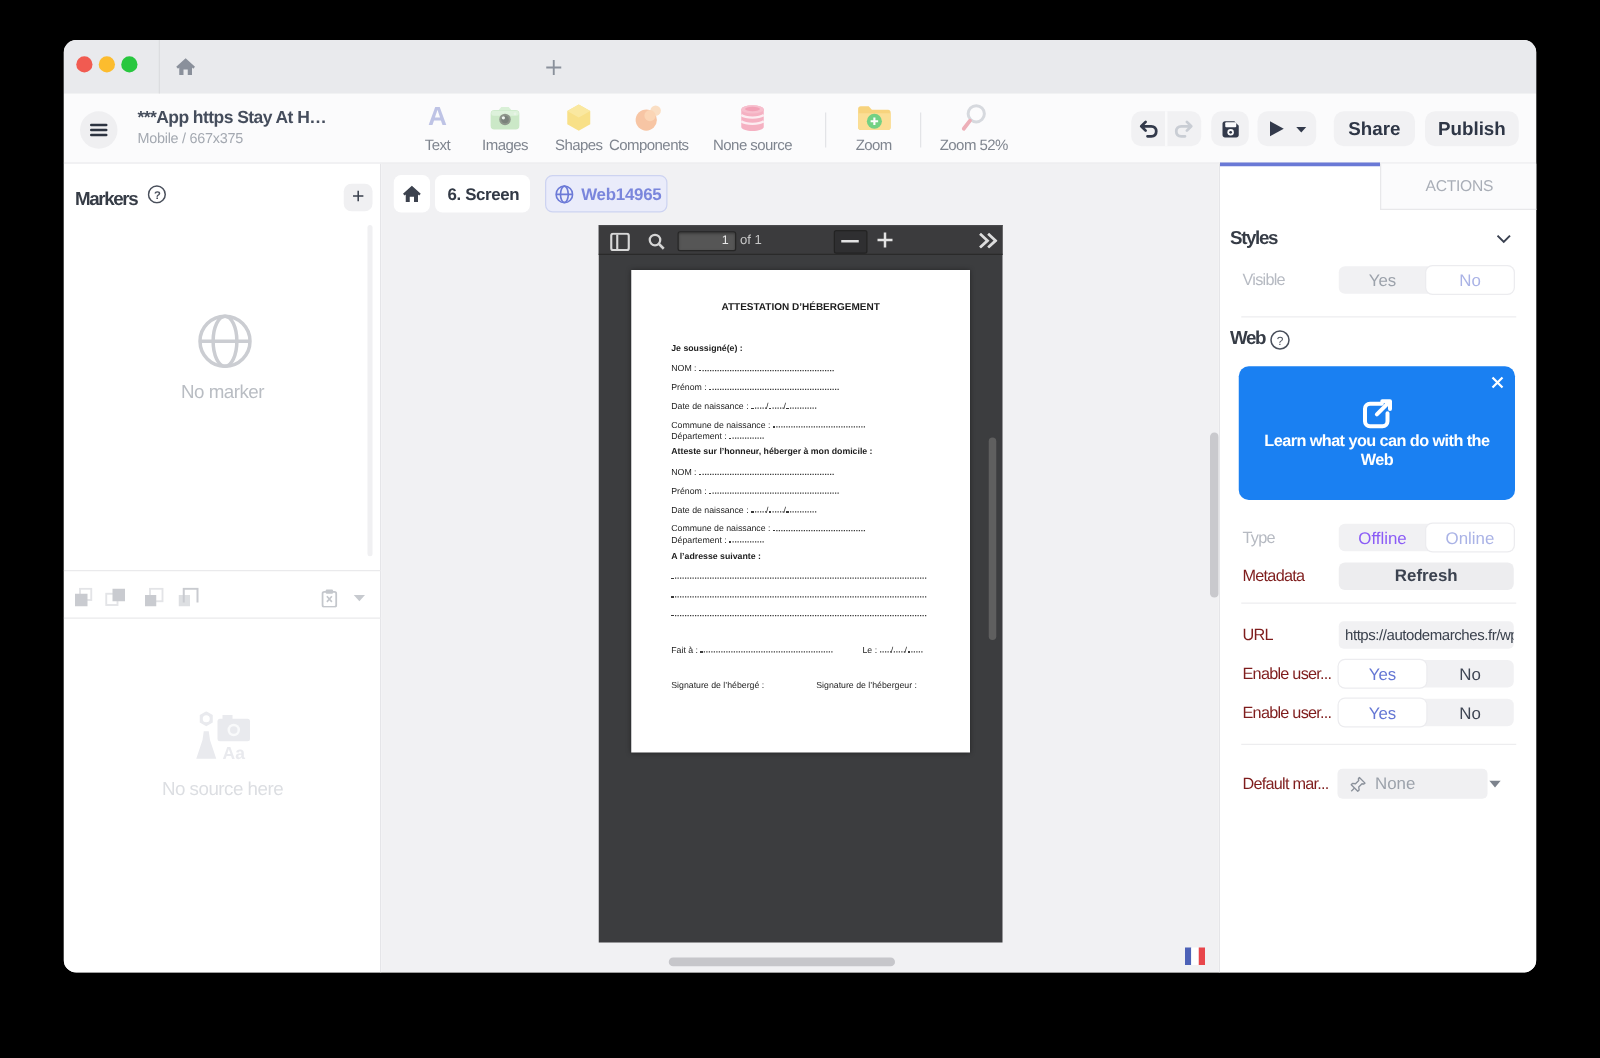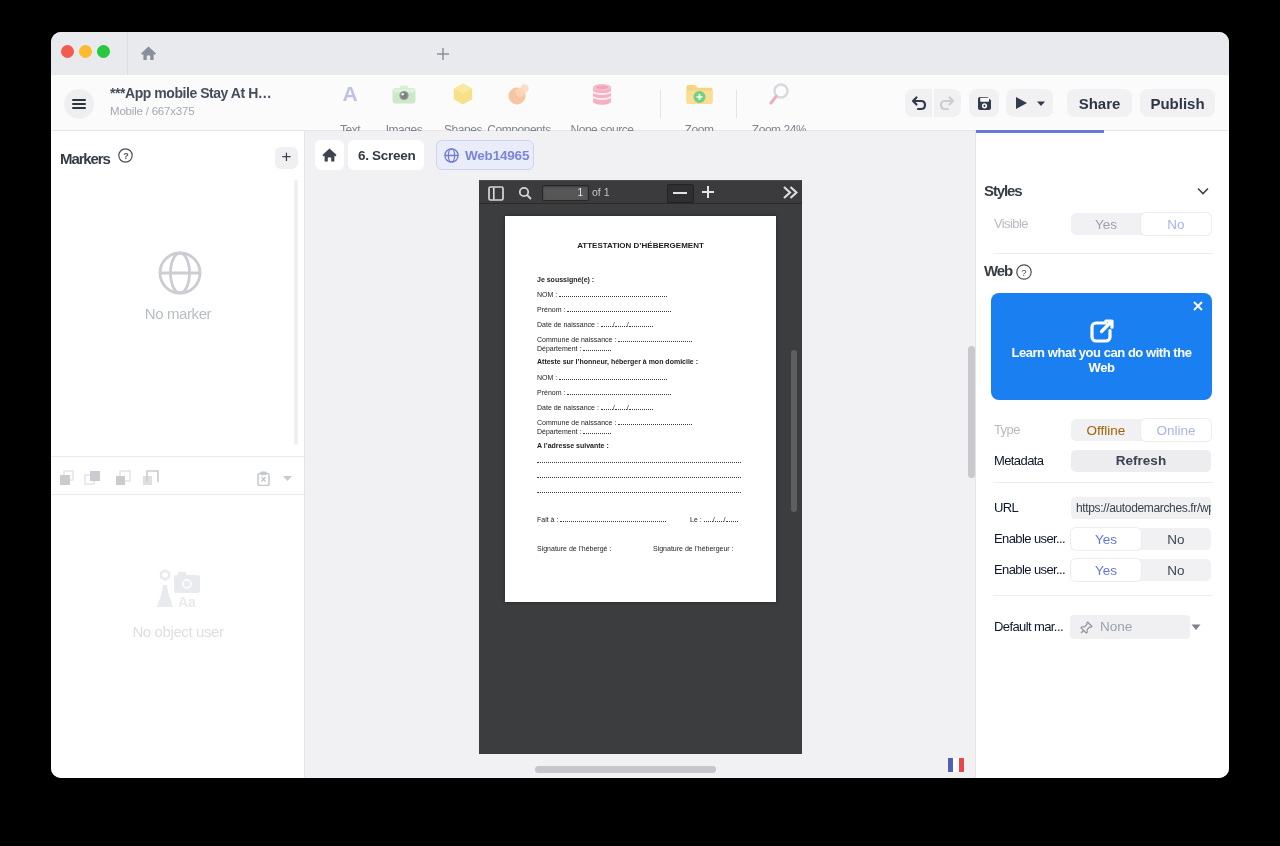--- a/index.html
+++ b/index.html
@@ -15,38 +15,38 @@
 .activetab { position:absolute; left:121px; top:0; width:252px; height:43px; background:#fff; }
 .tabtitle { position:absolute; left:17px; top:15px; font-size:14px; font-weight:700; color:#20273a; letter-spacing:-0.25px; white-space:nowrap; }
 .tabtitle .star { color:#5552d0; }
 
 .toolbar { position:absolute; left:0; top:43px; width:100%; height:56px; background:#fbfbfc; border-bottom:1px solid #e7e7ea; }
 .burger { position:absolute; left:13px; top:14px; width:30px; height:30px; border-radius:50%; background:#efeff1; }
 .burger div { position:absolute; left:8px; width:14px; height:2px; background:#2c3340; border-radius:1px; }
 .apptitle { position:absolute; left:59px; top:10px; font-size:14px; font-weight:700; color:#454d5c; letter-spacing:-0.45px; white-space:nowrap; }
 .appsub { position:absolute; left:59px; top:30px; font-size:11.5px; color:#a4a9b1; letter-spacing:-0.2px; }
 .tool { position:absolute; top:8px; text-align:center; }
-.tool .lab { font-size:12px; color:#7f858f; margin-top:18px; letter-spacing:-0.45px; }
+.tool .lab { font-size:12px; color:#7f858f; margin-top:4px; letter-spacing:-0.45px; }
 .tool .ic { height:22px; display:flex; align-items:center; justify-content:center; opacity:0.72; }
 .tbsep2 { position:absolute; top:15px; width:1px; height:28px; background:#e3e4e7; }
 .btn { position:absolute; top:57px; height:28px; background:#f1f1f3; border-radius:8px; display:flex; align-items:center; justify-content:center; }
 .txtbtn { font-size:15px; font-weight:700; color:#2e3646; }
 
 .leftpanel { position:absolute; left:0; top:99px; width:254px; bottom:0; background:#fff; border-right:1px solid #e5e5e8; }
 .rightpanel { position:absolute; left:924px; top:99px; width:254px; bottom:0; background:#fff; border-left:1px solid #e5e5e8; }
 .center { position:absolute; left:254px; top:99px; width:670px; bottom:0; background:#f1f1f3; }
 
 .lp-title { position:absolute; left:9px; top:17px; font-size:15px; font-weight:700; color:#363c46; letter-spacing:-1.1px; }
 .plusbtn { position:absolute; width:23px; height:22px; background:#f0f0f2; border-radius:6px; color:#3a414e; font-size:17px; line-height:20px; text-align:center; font-weight:400; }
 .nomarker { position:absolute; left:0; top:174px; width:254px; text-align:center; color:#b9bdc3; font-size:15px; letter-spacing:-0.4px; }
 .lp-div { position:absolute; left:0; width:254px; height:1px; background:#eaeaec; }
 .noobject { position:absolute; left:0; top:492px; width:254px; text-align:center; color:#dcdee2; font-size:15px; letter-spacing:-0.4px; }
 .chip { position:absolute; top:9px; height:30px; background:#fff; border-radius:6px; display:flex; align-items:center; }
 
-.rp-row-label { position:absolute; left:18px; font-size:13px; color:#0f172a; letter-spacing:-0.6px; }
+.rp-row-label { position:absolute; left:18px; font-size:13px; color:#7f1d1d; letter-spacing:-0.6px; }
 .rp-row-label.dis { color:#b6bac2; }
 .seg { position:absolute; left:95px; width:140px; height:22px; background:#f1f1f3; border-radius:5px; display:flex; font-size:13.5px; }
 .seg div { flex:1; display:flex; align-items:center; justify-content:center; border-radius:5px; }
 .seg .on { background:#fff; box-shadow:0 0 0 1px #ececef; }
 .rp-div { position:absolute; left:17px; width:220px; height:1px; background:#ededef; }
 .secline { font-size:15px; font-weight:700; color:#363c46; letter-spacing:-1.1px; }
 
 .doc { color:#1c1c1c; }
 .dl { position:absolute; left:32px; font-size:7px; line-height:8px; white-space:nowrap; }
 .dot { display:inline-block; border-bottom:1px dotted #3a3a3a; height:6px; }
@@ -67,21 +67,21 @@
       <path d="M7 1 V13 M1 7 H13" stroke="#8a909b" stroke-width="1.5"></path>
     </svg>
   </div>
 
   <div class="toolbar">
     <div class="burger">
         <div style="top:10px;"></div>
         <div style="top:14px;"></div>
         <div style="top:18px;"></div>
       </div>
-    <div class="apptitle">***App mobile Stay At H…</div>
+    <div class="apptitle">***App https Stay At H…</div>
     <div class="appsub">Mobile / 667x375</div>
 
     <div class="tool" style="left:274px; width:50px;">
       <div class="ic">
           <span style="font-size:21px; font-weight:700; color:#a7aedd; line-height:20px;">A</span>
         </div>
       <div class="lab">Text</div>
     </div>
     <div class="tool" style="left:323px; width:60px;">
       <div class="ic">
@@ -142,21 +142,21 @@
       <div class="lab">Zoom</div>
     </div>
     <div class="tbsep2" style="left:685px;"></div>
     <div class="tool" style="left:693px; width:70px;">
       <div class="ic">
           <svg width="22" height="23" viewBox="0 0 22 23">
         <circle cx="13" cy="8" r="6.5" fill="#fdfdfe" stroke="#c9ccd3" stroke-width="2.4"></circle>
         <path d="M8 13.5 L3 20" stroke="#e8929e" stroke-width="3" stroke-linecap="round"></path>
       </svg>
         </div>
-      <div class="lab">Zoom 24%</div>
+      <div class="lab">Zoom 52%</div>
     </div>
 
     <div class="btn" style="left:854px; top:14px; width:56px;">
       <div style="position:absolute; left:27px; top:0; width:2px; height:28px; background:#fafafb;"></div>
       <svg width="46" height="16" viewBox="0 0 46 16">
         <path d="M6.5 2.5 L3 6 L6.5 9.5 M3 6 H11 C13.5 6 15 7.8 15 10 C15 12.5 13.5 14 11 14 H8" fill="none" stroke="#333a4b" stroke-width="2.2" stroke-linecap="round" stroke-linejoin="round"></path>
         <g transform="translate(46,0) scale(-1,1)">
         <path d="M6.5 2.5 L3 6 L6.5 9.5 M3 6 H11 C13.5 6 15 7.8 15 10 C15 12.5 13.5 14 11 14 H8" fill="none" stroke="#c9cdd4" stroke-width="2.2" stroke-linecap="round" stroke-linejoin="round"></path>
         </g>
       </svg>
@@ -230,21 +230,21 @@
       <g fill="#e9eaee">
         <path d="M11 0 L16.2 3 V9 L11 12 L5.8 9 V3 Z M11 3.2 A2.8 2.8 0 1 0 11 8.8 A2.8 2.8 0 1 0 11 3.2" fill-rule="evenodd"></path>
         <rect x="20" y="6" width="26" height="18" rx="2"></rect>
         <rect x="24" y="3" width="8" height="4"></rect>
         <path d="M9 16 H13 L14 23 L19 38 H3 L8 23 Z"></path>
         <text x="24" y="38" font-size="14" font-weight="bold" font-family="Liberation Sans" fill="#e9eaee">Aa</text>
       </g>
       <circle cx="33" cy="15" r="5" fill="#f9fafb"></circle>
       <circle cx="33" cy="15" r="3" fill="#e9eaee"></circle>
     </svg>
-    <div class="noobject">No object user</div>
+    <div class="noobject">No source here</div>
   </div>
 
   <div class="center" id="center">
 
     <div class="chip" style="left:10px; width:29px; justify-content:center;">
       <svg width="15" height="14" viewBox="0 0 15 14">
         <path d="M7.5 0.5 L14.6 7 L13.3 8.4 L12.4 7.6 V13.5 H9.2 V9.4 H5.8 V13.5 H2.6 V7.6 L1.7 8.4 L0.4 7 Z" fill="#3c424e"></path>
       </svg>
     </div>
     <div class="chip" style="left:43px; width:76px;">
@@ -319,20 +319,21 @@
     <div class="abs" style="left:643px; top:627px; width:16px; height:14px; display:flex;">
       <div style="flex:1; background:#4d62b7;"></div>
       <div style="flex:1; background:#fff;"></div>
       <div style="flex:1; background:#e8464b;"></div>
     </div>
   </div>
 
   <div class="rightpanel" id="rightpanel">
 
     <div class="abs" style="left:0; top:-1px; width:128px; height:3px; background:#6a79d6;"></div>
+    <div class="abs" style="left:128px; top:0; width:126px; height:37px; background:#fbfbfc; border-left:1px solid #e8e8ea; border-bottom:1px solid #e8e8ea; text-align:center; line-height:36px; font-size:12.5px; letter-spacing:-0.2px; color:#a9aeb7;">ACTIONS</div>
 
     <div class="abs secline" style="left:8px; top:51px;">Styles</div>
     <svg class="abs" style="left:221px; top:56px;" width="12" height="8" viewBox="0 0 12 8">
       <path d="M1 1.5 L6 6.5 L11 1.5" fill="none" stroke="#3a4150" stroke-width="1.6"></path>
     </svg>
     <div class="rp-row-label dis" style="top:85px;">Visible</div>
     <div class="seg" style="top:82px;">
       <div style="color:#9ca2ab;">Yes</div>
       <div class="on" style="color:#aab3e6;">No</div>
     </div>
@@ -349,21 +350,21 @@
       </svg>
       <svg class="abs" style="left:95px; top:23px;" width="31" height="31" viewBox="0 0 31 31">
         <path d="M19.5 7 H10 C7.8 7 6 8.8 6 11 V21 C6 23.2 7.8 25 10 25 H20 C22.2 25 24 23.2 24 21 V14.5" fill="none" stroke="#fff" stroke-width="3.2" stroke-linecap="round"></path>
         <path d="M15.5 15.5 L25.5 5.5 M19.8 5 H26 V11.2" fill="none" stroke="#fff" stroke-width="3.2" stroke-linecap="round" stroke-linejoin="round"></path>
       </svg>
       <div class="abs" style="left:0; top:52px; width:100%; text-align:center; color:#fff; font-size:13px; font-weight:700; letter-spacing:-0.45px; line-height:15px;">Learn what you can do with the<br>Web</div>
     </div>
 
     <div class="rp-row-label dis" style="top:291px;">Type</div>
     <div class="seg" style="top:288px;">
-      <div style="color:#a16207;border-radius:11px;">Offline</div>
+      <div style="color:#8b5cf6;border-radius:11px;">Offline</div>
       <div class="on" style="color:#aab3e6;">Online</div>
     </div>
 
     <div class="rp-row-label" style="top:322px;">Metadata</div>
     <div class="abs" style="left:95px; top:319px; width:140px; height:22px; background:#ededef; border-radius:5px; text-align:center; line-height:22px; font-size:13.5px; font-weight:700; color:#3c4350;">Refresh</div>
     <div class="rp-div" style="top:351px;"></div>
 
     <div class="rp-row-label" style="top:369px;">URL</div>
     <div class="abs" style="left:95px; top:366px; width:140px; height:22px; background:#f1f1f3; border-radius:4px; font-size:12px; color:#3a414d; letter-spacing:-0.35px; line-height:22px; padding-left:5px; overflow:hidden; white-space:nowrap;">https://autodemarches.fr/wp</div>
 

